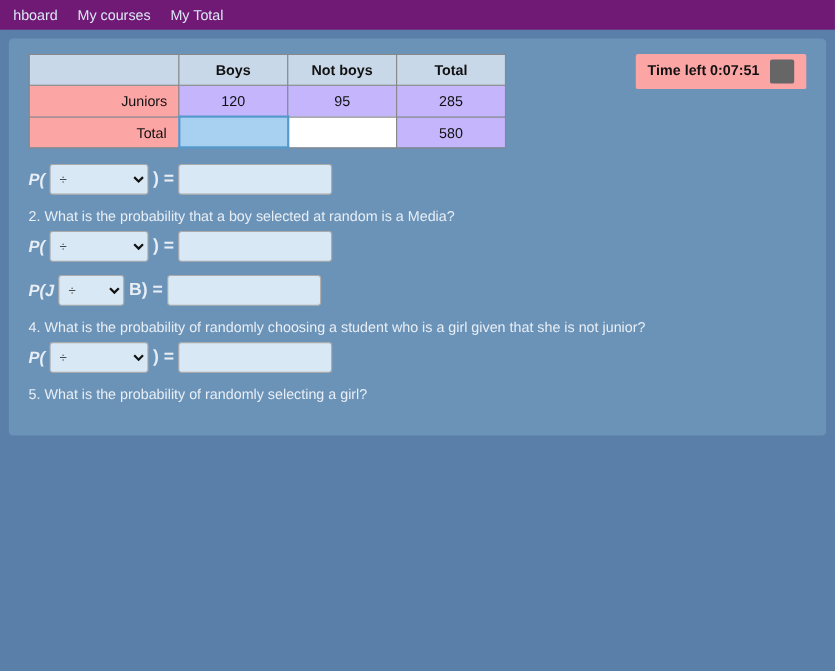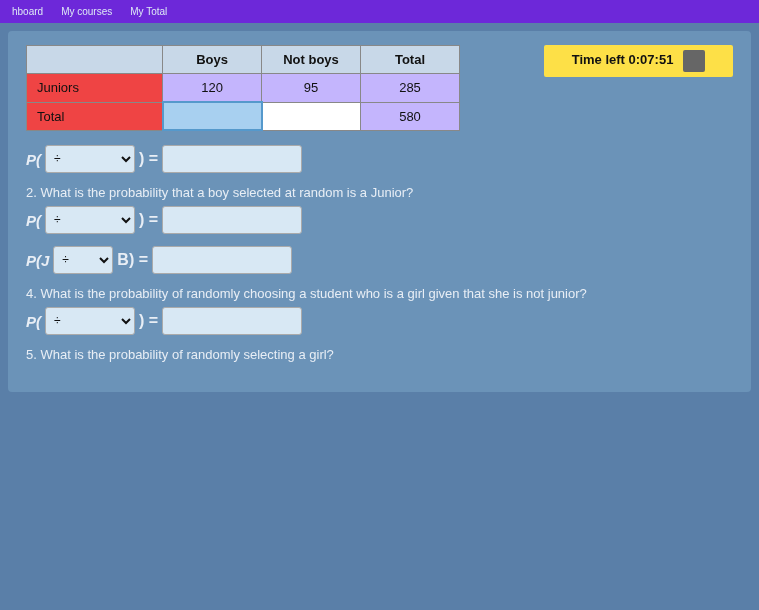--- a/index.html
+++ b/index.html
@@ -7,25 +7,25 @@
     body {
       background: #5a7fa8;
       font-family: Arial, sans-serif;
       font-size: 13px;
       width: 759px;
       min-height: 610px;
       overflow: hidden;
     }
 
     .top-nav {
-      background: #6d28d9;
+      background: #701a75;
       padding: 6px 12px;
       display: flex;
       gap: 18px;
-      font-size: 10px;
+      font-size: 13px;
       color: #dde8f5;
     }
 
     .top-nav span {
       cursor: pointer;
     }
 
     .main-content {
       background: #6b93b8;
       margin: 8px;
@@ -47,22 +47,22 @@
     table td, table th {
       border: 1px solid #888;
       padding: 6px 10px;
       text-align: center;
       background: #c8d8e8;
       font-size: 13px;
       color: #111;
     }
 
     table td.label-cell {
-      text-align: left;
-      background: #ef4444;
+      text-align: right;
+      background: #fca5a5;
       min-width: 110px;
     }
 
     table td.value-cell {
       background: #c4b5fd;
       min-width: 80px;
     }
 
     table td.empty-cell {
       background: white;
@@ -78,23 +78,23 @@
     table th {
       background: #c8d8e8;
       font-weight: bold;
       font-size: 13px;
     }
 
     .timer-box {
       position: absolute;
       top: 0;
       right: 0;
-      background: #fde047;
-      color: #111;
-      padding: 5px 28px;
+      background: #fca5a5;
+      color: #111;
+      padding: 5px 11px;
       font-size: 13px;
       font-weight: bold;
       border-radius: 2px;
     }
 
     .color-swatch {
       display: inline-block;
       width: 22px;
       height: 22px;
       background: #666;
@@ -210,21 +210,21 @@
         <option>÷</option>
       </select>
       <span class="paren">) =</span>
       <input type="text" class="input-box-wide" value="" style="">
     </div>
   </div>
 
   <div class="question-block">
     <p>
       <span>2.</span>
-      <span>What is the probability that a boy selected at random is a Junior?</span>
+      <span>What is the probability that a boy selected at random is a Media?</span>
     </p>
     <div class="probability-row">
       <span class="p-label">P(</span>
       <select class="select-box">
         <option>÷</option>
       </select>
       <span class="paren">) =</span>
       <input type="text" class="input-box-wide" value="" style="">
     </div>
   </div>

